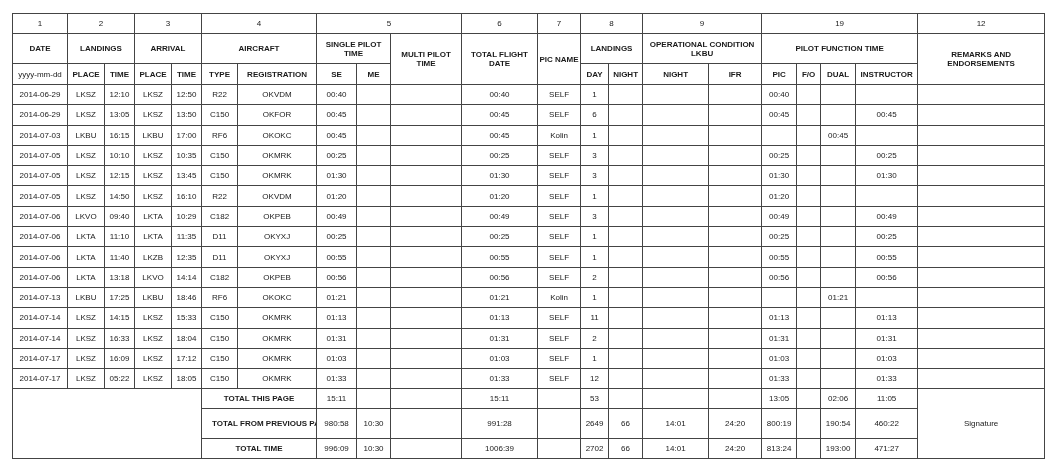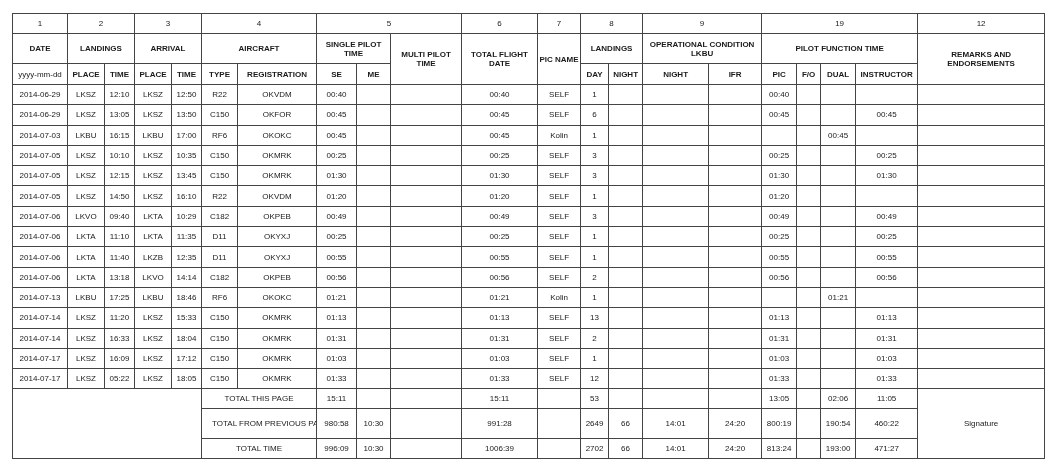--- a/index.html
+++ b/index.html
@@ -18,21 +18,21 @@
     font-size: 8px; line-height: 9px;
   }
   th { font-weight: bold; }
   tr.num th { font-weight: normal; height: 19px; }
   tr.h2 th { height: 29px; white-space: normal; }
   tr.h3 th { height: 20px; }
   tr.h3 th.fmt { font-weight: normal; margin-top: 20px; }
   tr.data td { height: 19.3px; }
   tr.tot td { height: 19px; }
   tr.tot2 td { height: 29px; }
-  td.lbl { font-weight: normal; white-space: normal; }
+  td.lbl { font-weight: bold; white-space: normal; }
   th.wrap { white-space: normal; }
 </style>
 </head>
 <body>
 
 <table class="logbook">
   <colgroup>
     <col style="width:55px">
       <col style="width:37px">
       <col style="width:30px">
@@ -353,31 +353,31 @@
         <td></td>
         <td></td>
         <td></td>
         <td>01:21</td>
         <td></td>
         <td></td>
       </tr>
       <tr class="data">
         <td>2014-07-14</td>
         <td>LKSZ</td>
-        <td>11:20</td>
+        <td>14:15</td>
         <td>LKSZ</td>
         <td>15:33</td>
         <td>C150</td>
         <td>OKMRK</td>
         <td>01:13</td>
         <td></td>
         <td></td>
         <td>01:13</td>
         <td>SELF</td>
-        <td>13</td>
+        <td>11</td>
         <td></td>
         <td></td>
         <td></td>
         <td>01:13</td>
         <td></td>
         <td></td>
         <td>01:13</td>
         <td></td>
       </tr>
       <tr class="data">

